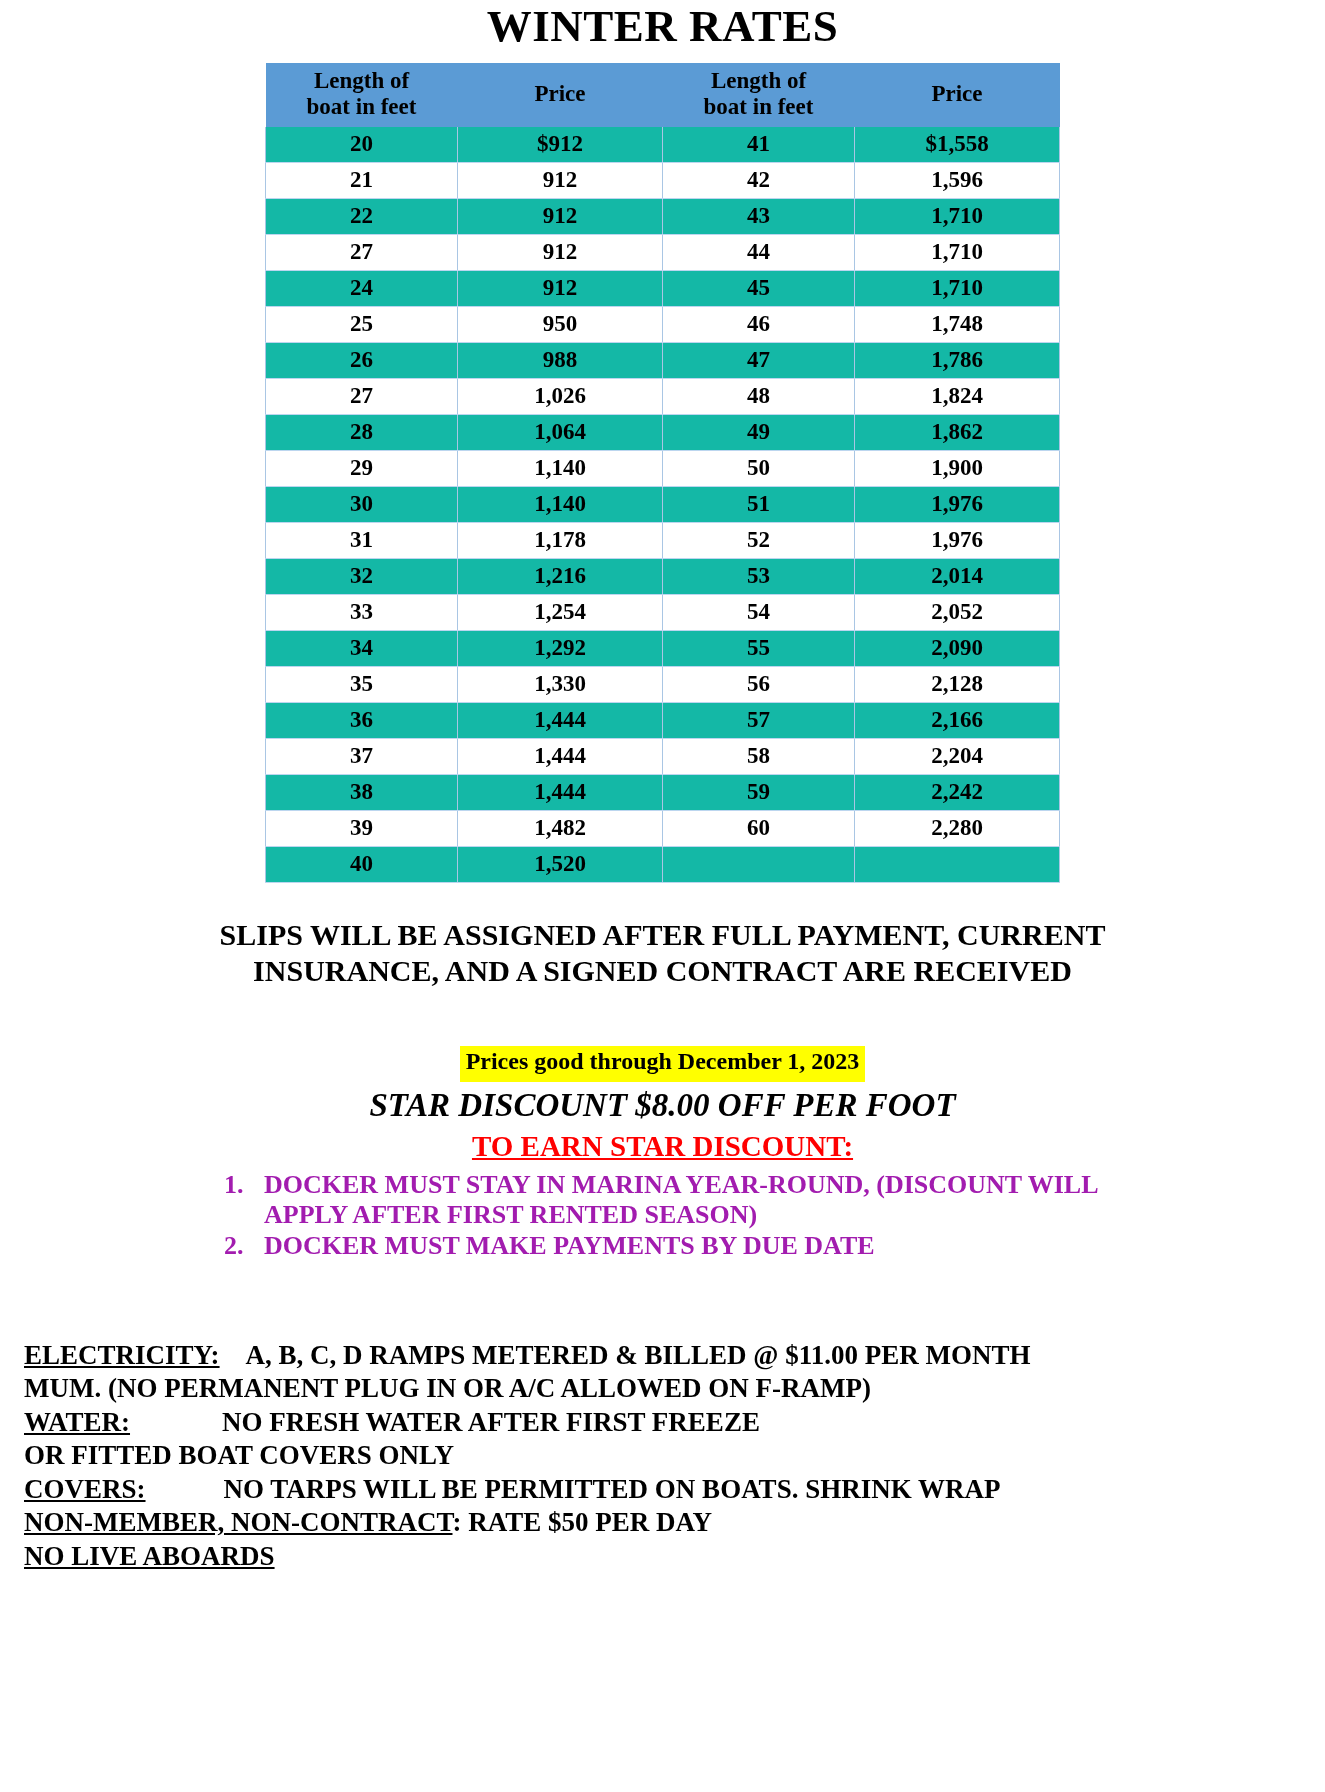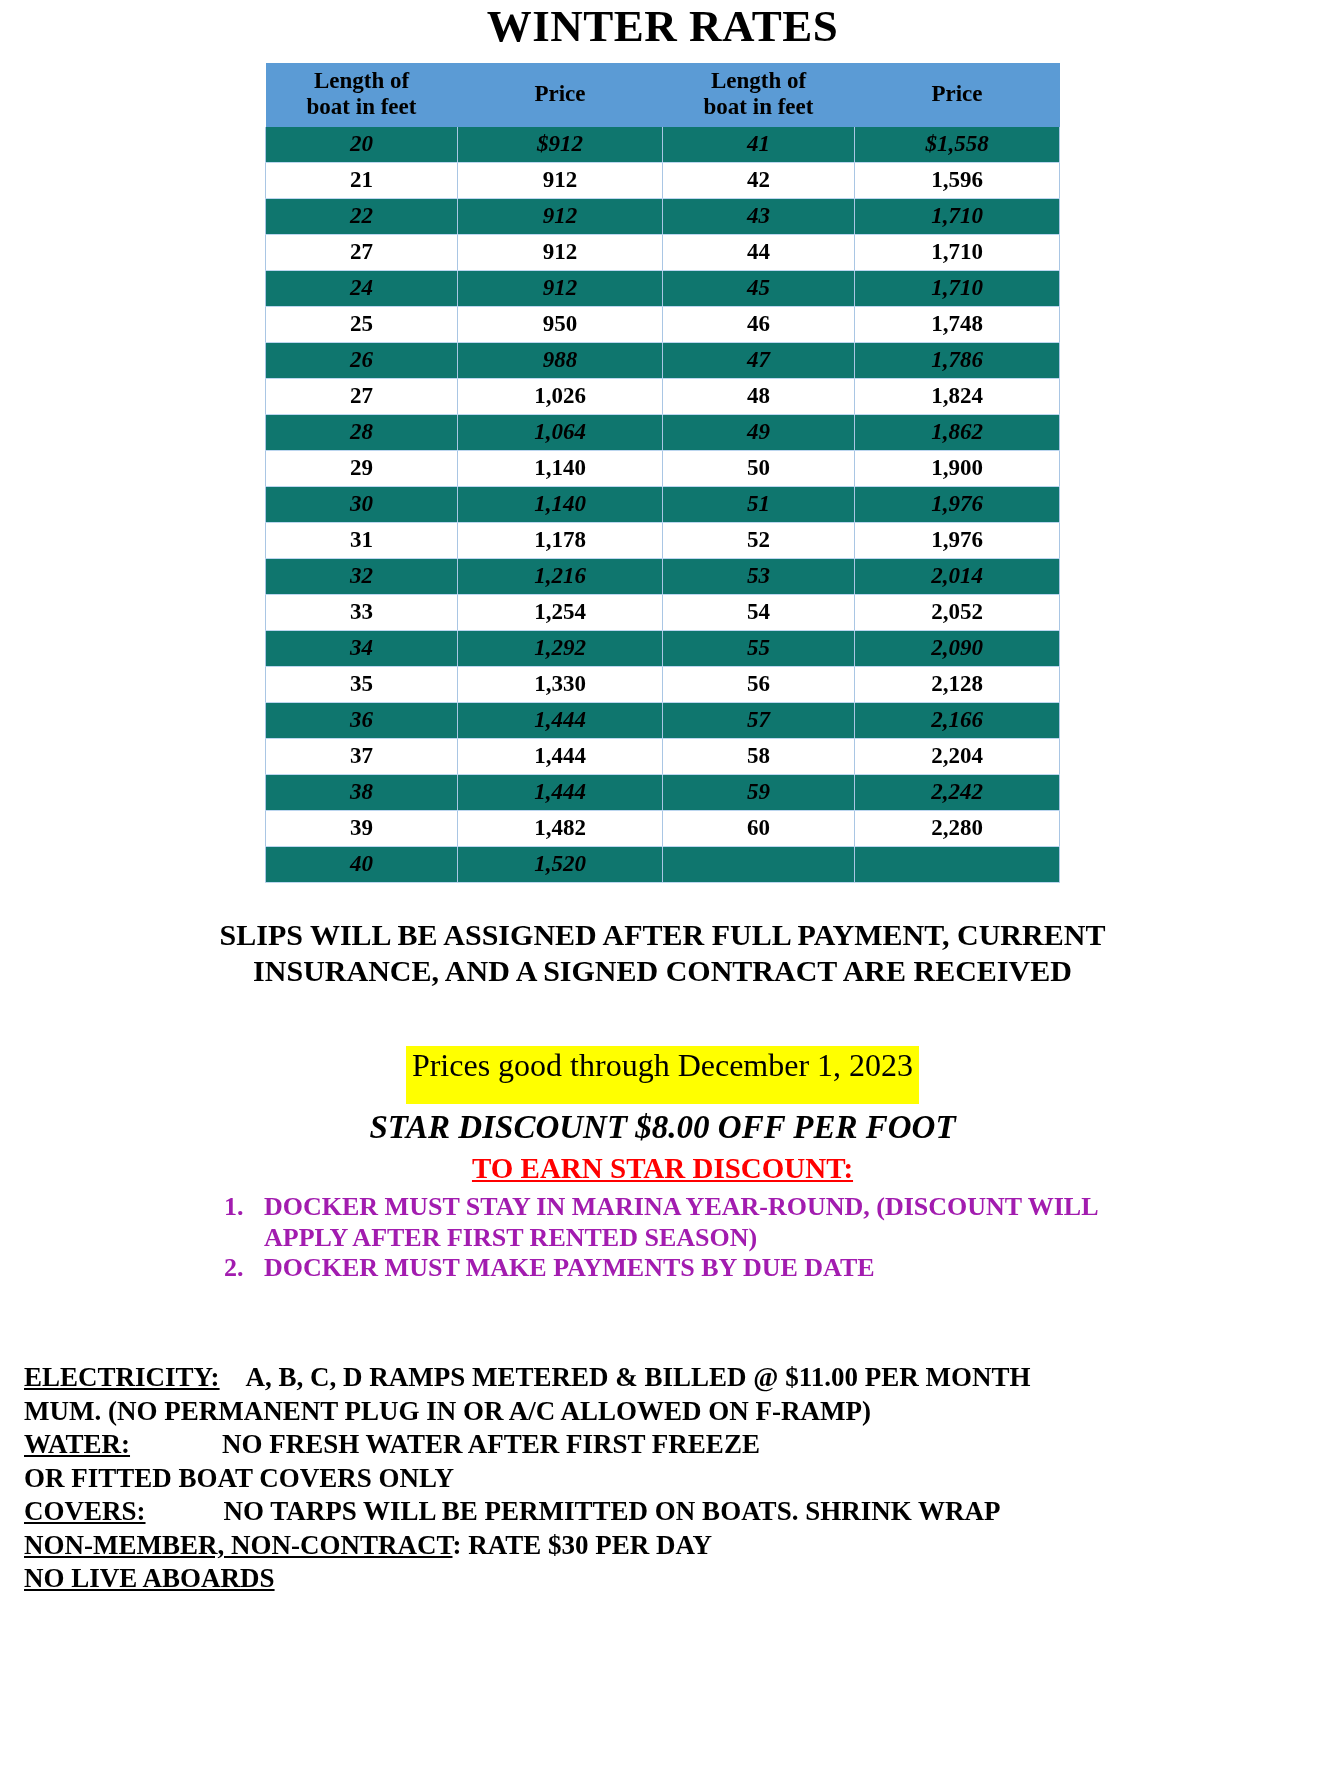--- a/index.html
+++ b/index.html
@@ -64,21 +64,21 @@
     font-weight: bold;
     font-size: 23px;
     text-align: center;
     height: 35px;
     padding: 0 4px;
     border-right: 1px solid #a9c6e4;
     border-bottom: 1px solid #bcd6ef;
     vertical-align: middle;
   }
   table.rates td:first-child { border-left: 1px solid #a9c6e4; }
-  table.rates tr.odd td { background: #0f766e; font-style: italic; }
+  table.rates tr.odd td { background: #14b8a6; }
   table.rates tr.even td { background: #ffffff; }
   table.rates col.c-len { width: 192px; }
   table.rates col.c-price { width: 205px; }
 
   
   .notice {
     text-align: center;
     font-weight: bold;
     font-size: 30px;
     line-height: 1.22;
@@ -87,23 +87,23 @@
   }
 
   
   .discount-block {
     margin-top: 56px;
     text-align: center;
   }
   .hl-line { }
   .hl {
     background: #ffff00;
-    font-weight: normal;
-    font-size: 32px;
-    padding: 1px 6px 20px 6px;
+    font-weight: bold;
+    font-size: 24px;
+    padding: 1px 6px 7px 6px;
     display: inline-block;
     line-height: 1.18;
   }
   .star-discount {
     font-style: italic;
     font-weight: bold;
     font-size: 33px;
     margin-top: 5px;
     line-height: 1.15;
   }
@@ -342,20 +342,20 @@
     <div class="row">
       <span class="lbl">WATER:</span><span class="gap-b"></span><span>NO FRESH WATER AFTER FIRST FREEZE</span>
     </div>
     <div class="row">
       <span>OR FITTED BOAT COVERS ONLY</span>
     </div>
     <div class="row">
       <span class="lbl">COVERS:</span><span class="gap-c"></span><span>NO TARPS WILL BE PERMITTED ON BOATS. SHRINK WRAP</span>
     </div>
     <div class="row">
-      <span class="lbl">NON-MEMBER, NON-CONTRACT</span><span>: RATE $30 PER DAY</span>
+      <span class="lbl">NON-MEMBER, NON-CONTRACT</span><span>: RATE $50 PER DAY</span>
     </div>
     <div class="row">
       <span class="lbl">NO LIVE ABOARDS</span>
     </div>
   </div>
 
 </div>
 
 </body></html>

